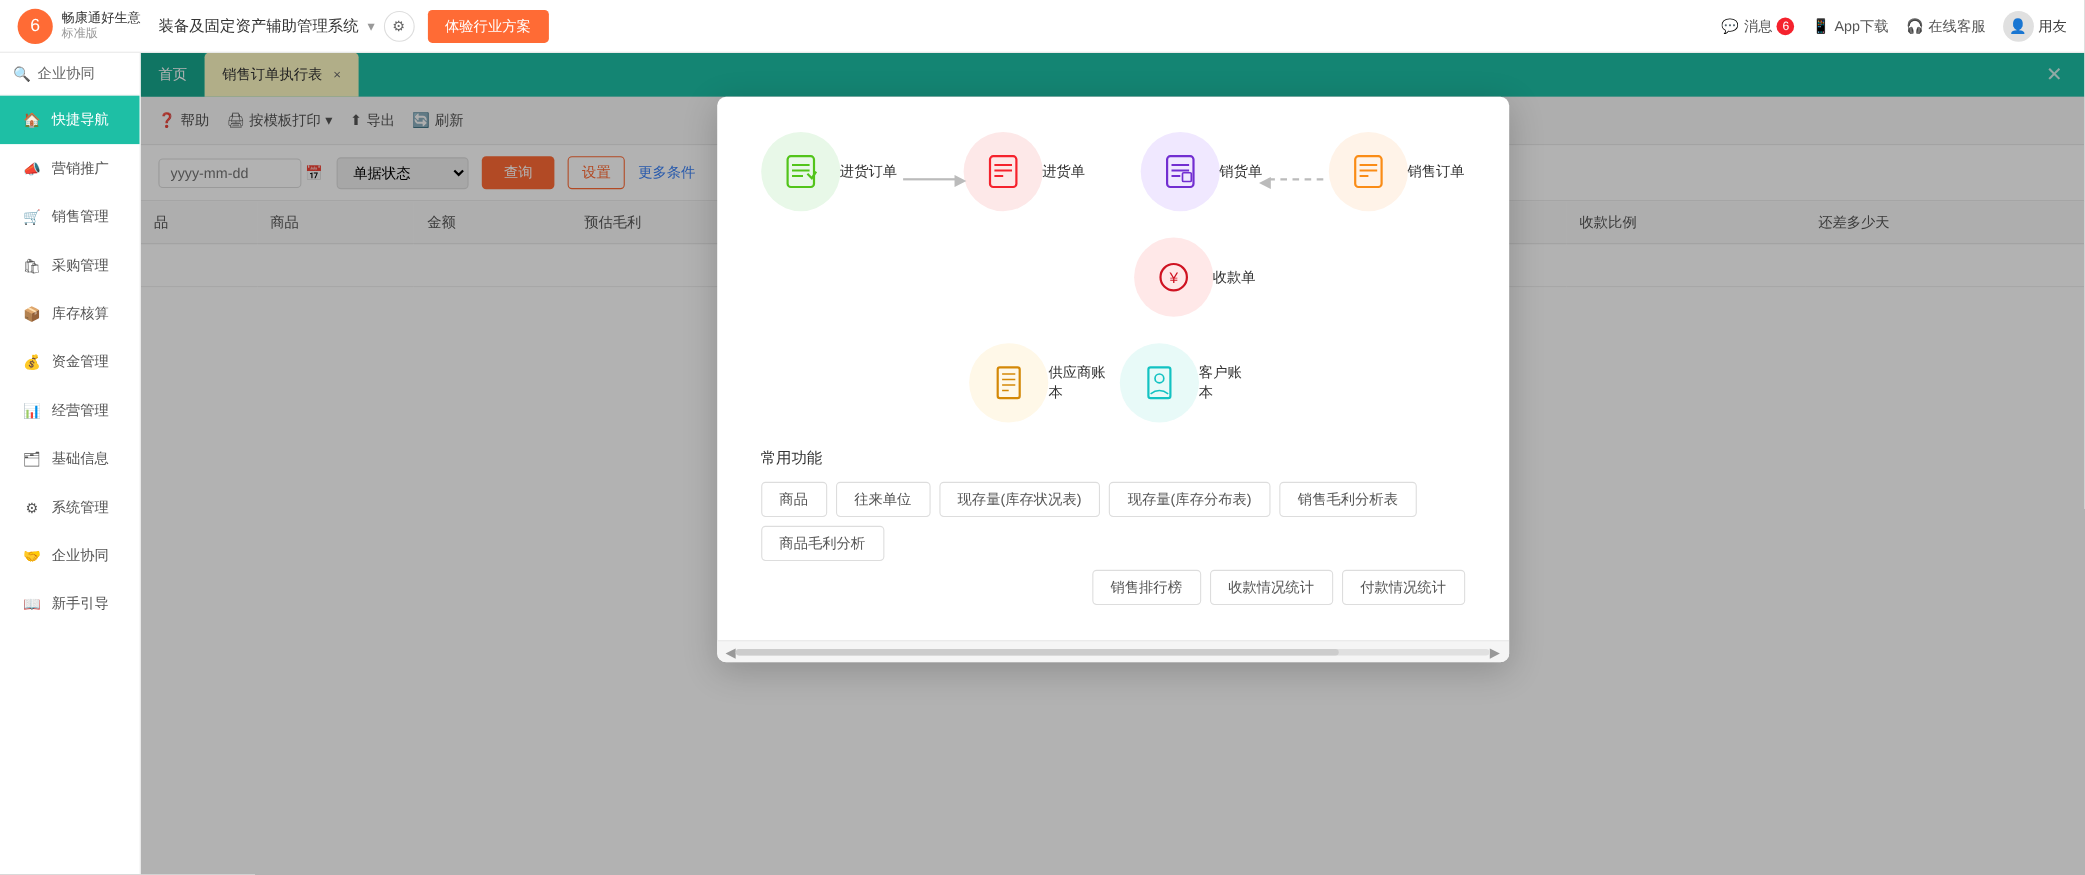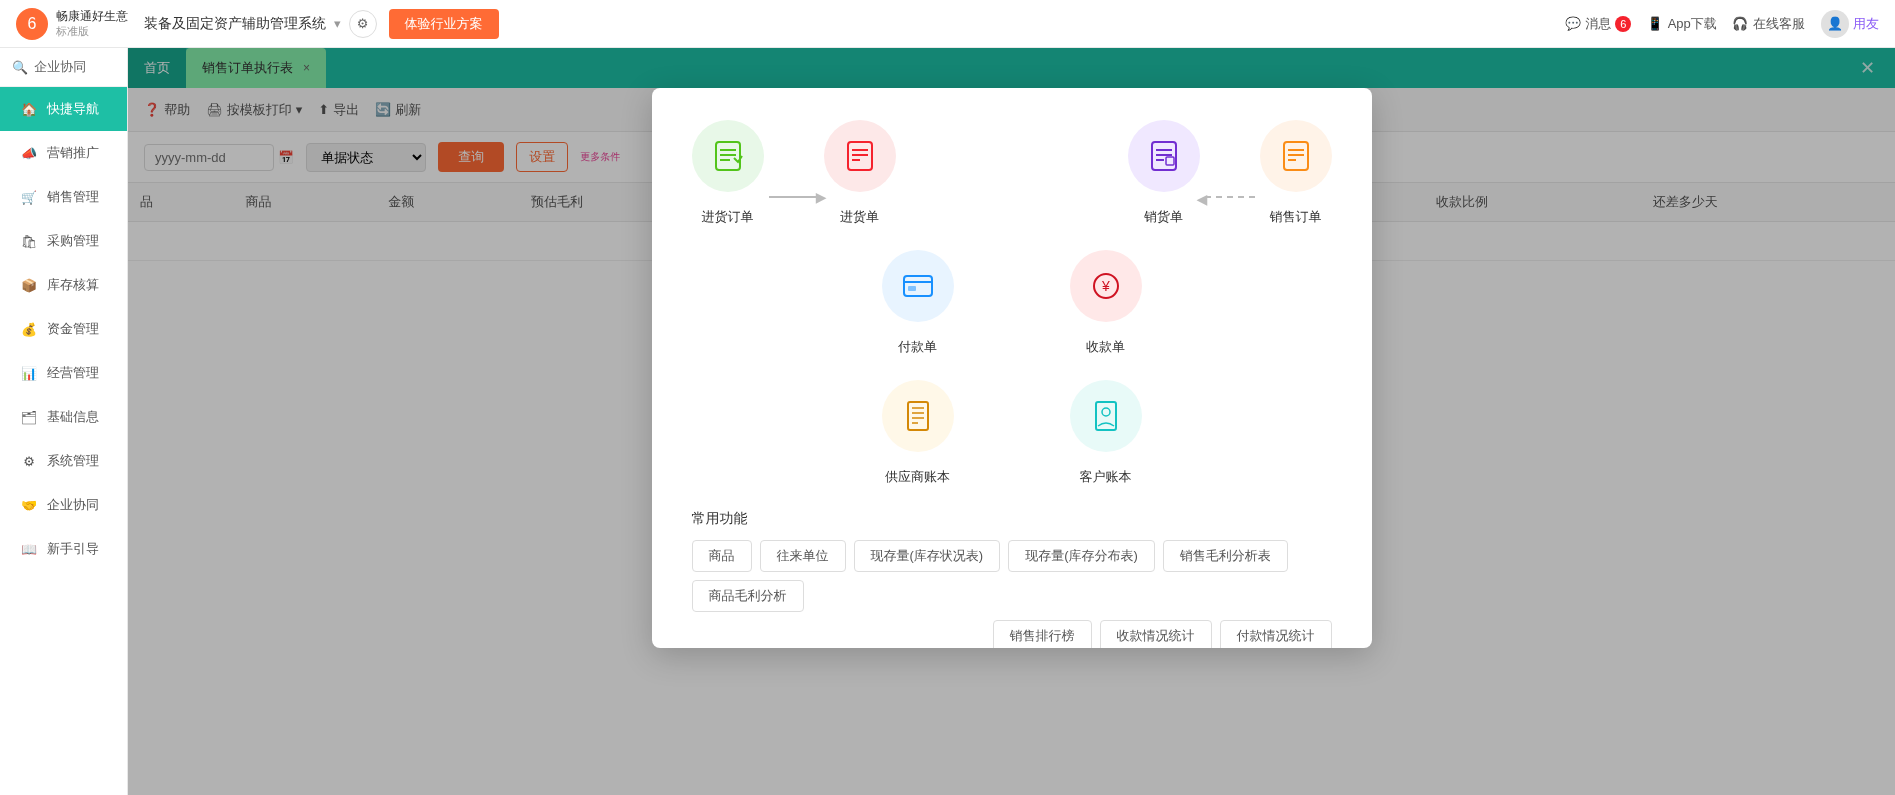--- a/index.html
+++ b/index.html
@@ -17,27 +17,27 @@
     .logo-icon { width: 32px; height: 32px; background: #ff6b35; border-radius: 50%; display: flex; align-items: center; justify-content: center; color: white; font-size: 16px; }
     .logo-text { font-size: 12px; color: #333; line-height: 1.3; }
     .system-title { font-size: 14px; color: #333; margin-right: 8px; }
     .title-dropdown { color: #999; cursor: pointer; }
     .settings-icon { width: 28px; height: 28px; border-radius: 50%; border: 1px solid #ddd; display: flex; align-items: center; justify-content: center; cursor: pointer; margin-left: 8px; color: #666; }
     .trial-btn { background: #ff6b35; color: white; border: none; padding: 6px 16px; border-radius: 4px; cursor: pointer; font-size: 13px; margin-left: 12px; }
     .top-bar-right { margin-left: auto; display: flex; align-items: center; gap: 16px; }
     .top-bar-item { display: flex; align-items: center; gap: 4px; color: #555; cursor: pointer; font-size: 13px; }
     .badge { background: #f5222d; color: white; border-radius: 10px; padding: 0 5px; font-size: 11px; min-width: 16px; height: 16px; display: inline-flex; align-items: center; justify-content: center; }
     .avatar { width: 28px; height: 28px; border-radius: 50%; background: #e0e0e0; display: flex; align-items: center; justify-content: center; color: #666; }
-    .user-name { color: #8b5cf6; }
+    .user-name { color: #404040; }
 
     
     .tab-bar { height: 40px; background: #1ebfa5; display: flex; align-items: center; padding: 0; flex-shrink: 0; }
     .tab-item { height: 40px; padding: 0 16px; display: flex; align-items: center; cursor: pointer; color: rgba(255,255,255,0.85); font-size: 13px; gap: 6px; }
     .tab-item.home { background: #17a88f; color: white; }
-    .tab-item.active { background: #86efac; color: #333; border-radius: 4px 4px 0 0; }
+    .tab-item.active { background: #fef9c3; color: #333; border-radius: 4px 4px 0 0; }
     .tab-close { color: #666; font-size: 12px; margin-left: 4px; cursor: pointer; }
     .tab-bar-right { margin-left: auto; padding-right: 12px; }
     .close-x { color: rgba(255,255,255,0.8); font-size: 18px; cursor: pointer; padding: 4px 8px; }
 
     
     .sidebar-search { padding: 10px 12px; border-bottom: 1px solid #f0f0f0; display: flex; align-items: center; gap: 6px; color: #666; cursor: pointer; }
     .sidebar-item { padding: 12px 8px 12px 16px; display: flex; align-items: center; gap: 8px; cursor: pointer; color: #555; font-size: 13px; border-left: 3px solid transparent; }
     .sidebar-item.highlight { background: #1ebfa5; color: white; border-left-color: transparent; }
     .sidebar-icon { width: 20px; height: 20px; display: flex; align-items: center; justify-content: center; flex-shrink: 0; }
 
@@ -46,21 +46,21 @@
     .toolbar-item { display: flex; align-items: center; gap: 4px; color: #555; cursor: pointer; font-size: 13px; }
 
     
     .filter-bar { padding: 10px 16px; background: white; border-bottom: 1px solid #e8e8e8; display: flex; align-items: center; gap: 12px; flex-shrink: 0; flex-wrap: wrap; }
     .date-range { display: flex; align-items: center; gap: 4px; }
     .date-input { border: 1px solid #ddd; border-radius: 4px; padding: 5px 10px; font-size: 13px; width: 130px; outline: none; color: #bbb; }
     .calendar-icon { color: #999; }
     .status-select { border: 1px solid #ddd; border-radius: 4px; padding: 5px 10px; font-size: 13px; width: 120px; }
     .query-btn { background: #ff6b35; color: white; border: none; padding: 6px 20px; border-radius: 4px; cursor: pointer; font-size: 13px; }
     .set-btn { background: white; color: #ff6b35; border: 1px solid #ff6b35; padding: 5px 12px; border-radius: 4px; cursor: pointer; font-size: 13px; }
-    .more-conditions { color: #ec4899; cursor: pointer; font-size: 10px; font-family: Liberation Mono, monospace; }
+    .more-conditions { color: #3b82f6; cursor: pointer; font-size: 13px; font-family: Liberation Mono, monospace; }
 
     
     .table-container { flex: 1; overflow: auto; background: white; }
     .data-table { width: 100%; border-collapse: collapse; font-size: 13px; }
     .data-table th { padding: 10px 12px; background: #fafafa; border-bottom: 1px solid #e8e8e8; color: #555; font-weight: normal; text-align: left; white-space: nowrap; }
     .data-table td { padding: 10px 12px; border-bottom: 1px solid #f0f0f0; color: #333; }
     .empty-state { text-align: center; padding: 60px; color: #999; font-size: 14px; }
 
     
     .modal-overlay { position: absolute; top: 0; left: 0; right: 0; bottom: 0; background: rgba(0,0,0,0.3); display: flex; align-items: flex-start; justify-content: center; padding-top: 40px; z-index: 100; }
@@ -72,21 +72,21 @@
     .flow-circle { width: 72px; height: 72px; border-radius: 50%; display: flex; align-items: center; justify-content: center; font-size: 28px; }
     .flow-circle.green { background: #e8f8e8; color: #52c41a; }
     .flow-circle.red { background: #fde8e8; color: #f5222d; }
     .flow-circle.purple { background: #f0e8ff; color: #722ed1; }
     .flow-circle.orange { background: #fff3e8; color: #fa8c16; }
     .flow-circle.blue { background: #e8f4ff; color: #1890ff; }
     .flow-circle.crimson { background: #ffe8e8; color: #cf1322; }
     .flow-circle.teal { background: #e8faf8; color: #13c2c2; }
     .flow-circle.amber { background: #fff8e8; color: #d48806; }
     .flow-label { font-size: 13px; color: #333; }
-    .node-with-arrow { display: flex; flex-direction: column; align-items: center; gap: 16px; }
+    .node-with-arrow { display: flex; flex-direction: row; align-items: center; }
 
     
     .common-section { margin-top: 24px; }
     .common-title { font-size: 14px; color: #333; margin-bottom: 12px; }
     .common-buttons { display: flex; flex-wrap: wrap; gap: 8px; }
     .common-btn { border: 1px solid #ddd; background: white; padding: 6px 16px; border-radius: 4px; font-size: 13px; color: #555; cursor: pointer; }
 
     
     .modal-scroll { height: 20px; background: #f5f5f5; border-top: 1px solid #e8e8e8; display: flex; align-items: center; padding: 0 8px; }
     .scroll-track { flex: 1; height: 6px; background: #e0e0e0; border-radius: 3px; position: relative; }
@@ -330,30 +330,20 @@
                   </div>
                   <div class="flow-label">销售订单</div>
                 </div>
               </div>
 
               <div style="display:flex; width:100%; gap:0;">
 
                 <div style="width:130px;"></div>
                 <div style="flex:0 0 60px;"></div>
 
-                <div class="node-with-arrow">
-                  <div class="flow-circle blue" style="display:flex; align-items:center; justify-content:center;">
-                    <svg width="36" height="36" viewBox="0 0 36 36">
-                        <rect x="4" y="8" width="28" height="20" rx="3" fill="none" stroke="#1890ff" stroke-width="2"></rect>
-                        <line x1="4" y1="14" x2="32" y2="14" stroke="#1890ff" stroke-width="2"></line>
-                        <rect x="8" y="18" width="8" height="5" rx="1" fill="#1890ff" opacity="0.5"></rect>
-                      </svg>
-                  </div>
-                  <div class="flow-label">付款单</div>
-                </div>
 
                 <div style="flex:1;"></div>
 
                 <div class="node-with-arrow">
                   <div class="flow-circle crimson" style="display:flex; align-items:center; justify-content:center;">
                     <svg width="36" height="36" viewBox="0 0 36 36">
                         <circle cx="18" cy="18" r="12" fill="none" stroke="#cf1322" stroke-width="2"></circle>
                         <text x="18" y="23" text-anchor="middle" font-size="14" fill="#cf1322">¥</text>
                       </svg>
                   </div>

